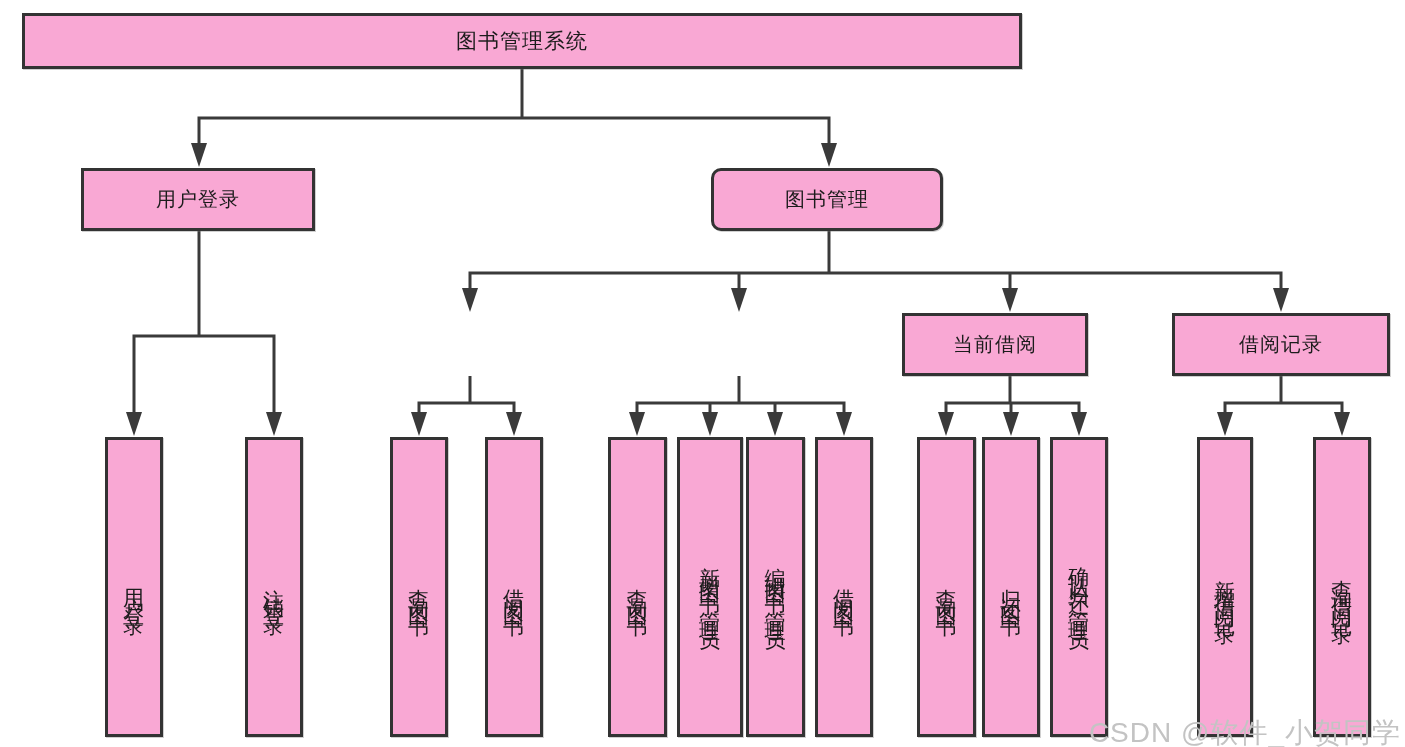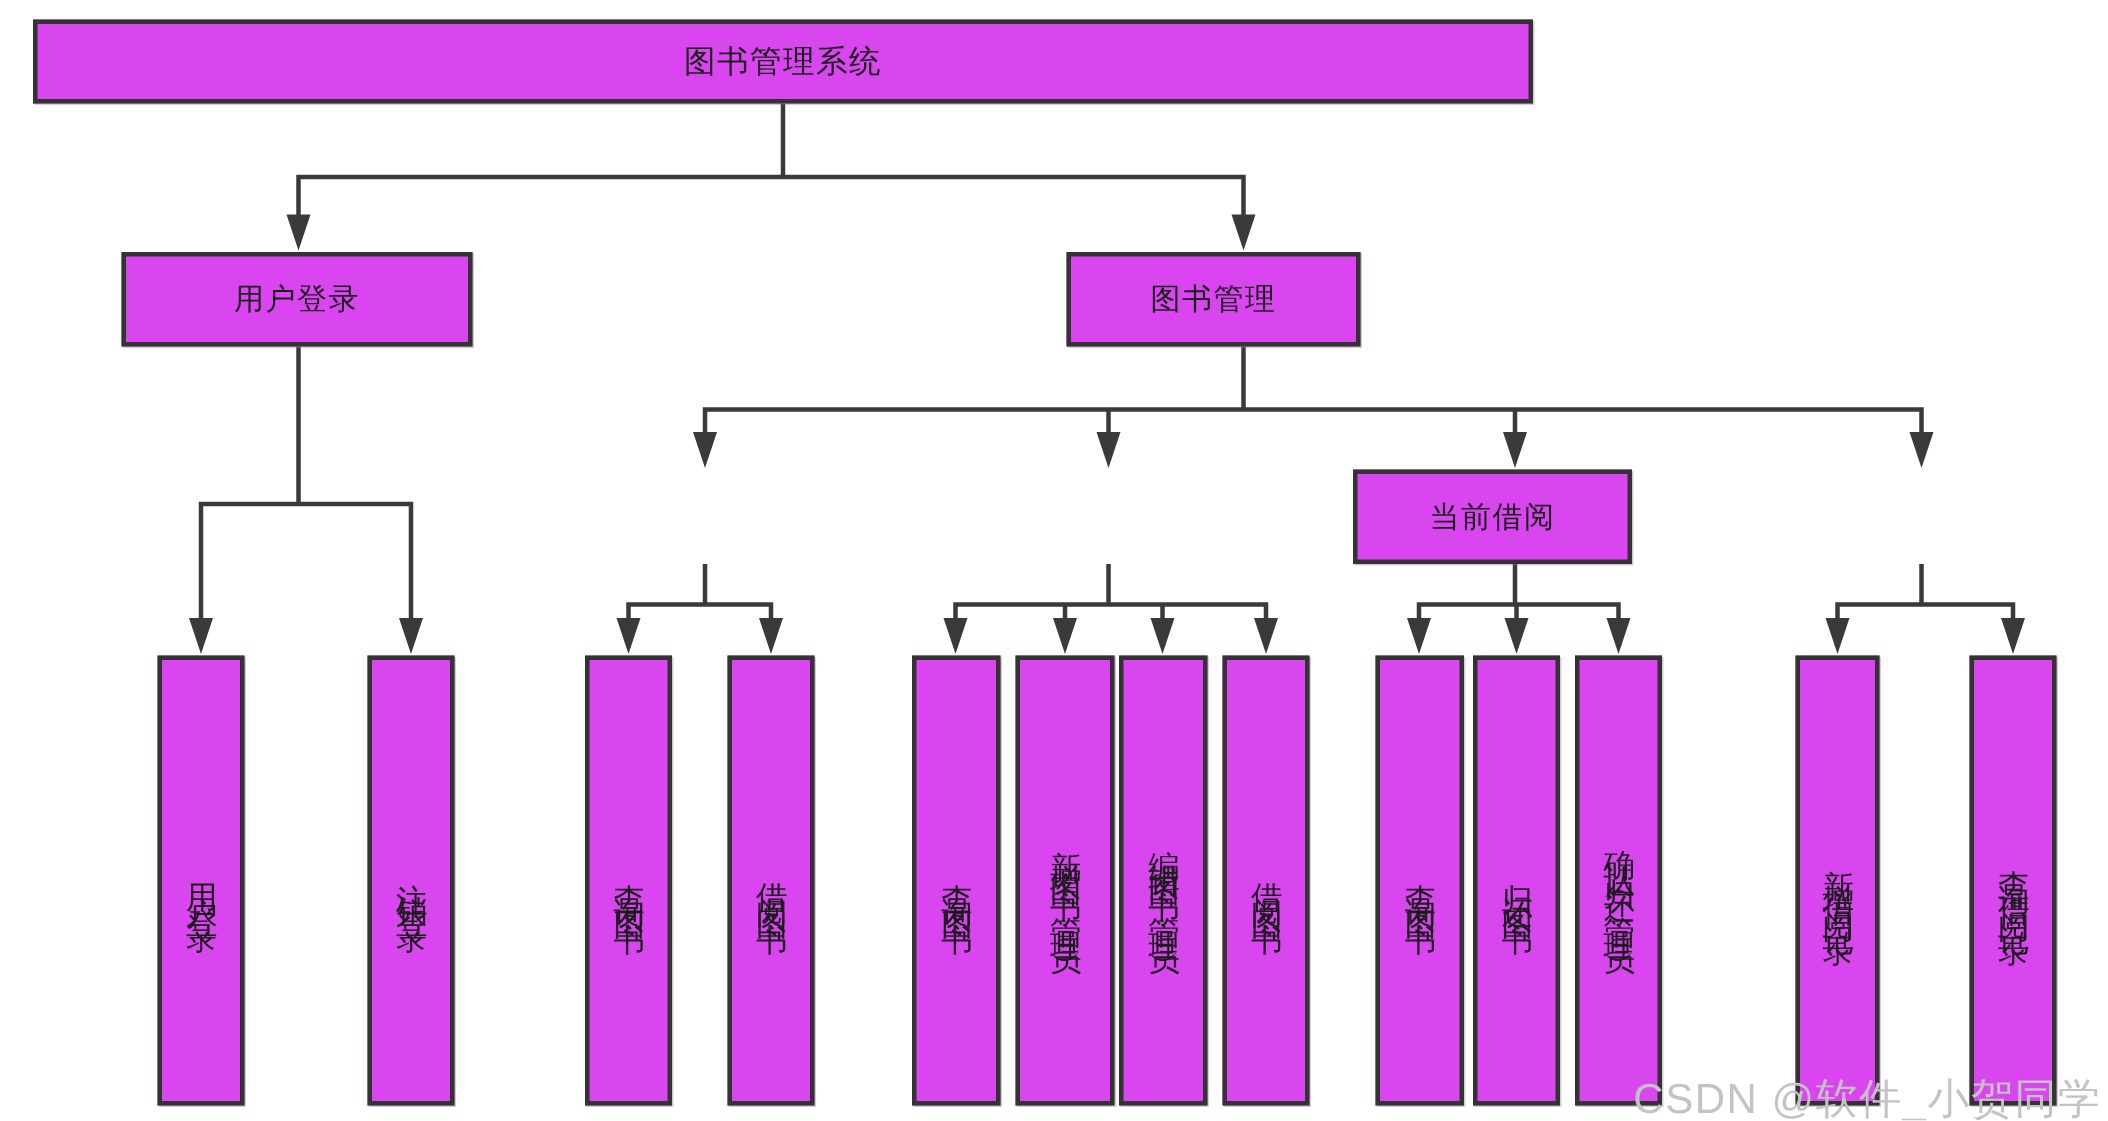--- a/index.html
+++ b/index.html
@@ -16,21 +16,21 @@
     overflow: hidden;
   }
   #wires {
     position: absolute;
     left: 0; top: 0;
     width: 1405px; height: 747px;
   }
   .node {
     position: absolute;
     box-sizing: border-box;
-    background: #d946ef;
+    background: #f9a8d4;
     border: 3px solid #333333;
     color: #1c1c1c;
     display: flex;
     align-items: center;
     justify-content: center;
     text-align: center;
     font-size: 20px;
     letter-spacing: 1px;
     box-shadow: 1px 1px 0 rgba(120,120,120,0.35);
   }
@@ -117,26 +117,29 @@
     <polygon class="head" points="1334,412 1350,412 1342,436"></polygon>
   </svg>
 
   <div class="node root">
     <span>图书管理系统</span>
   </div>
 
   <div class="node hnode" style="left:81px; top:168px; width:234px;">
     <span>用户登录</span>
   </div>
-  <div class="node hnode" style="left:711px; top:168px; width:196px;">
+  <div class="node hnode" style="left:711px; top:168px; width:232px;border-radius:10px;">
     <span>图书管理</span>
   </div>
 
   <div class="node hnode" style="left:902px; top:313px; width:186px;">
     <span>当前借阅</span>
+  </div>
+  <div class="node hnode" style="left:1172px; top:313px; width:218px;">
+    <span>借阅记录</span>
   </div>
 
   <div class="node vnode" style="left:105px; width:58px;">
     <span>用户登录</span>
   </div>
   <div class="node vnode" style="left:245px; width:58px;">
     <span>注销登录</span>
   </div>
   <div class="node vnode" style="left:390px; width:58px;">
     <span>查询图书</span>

